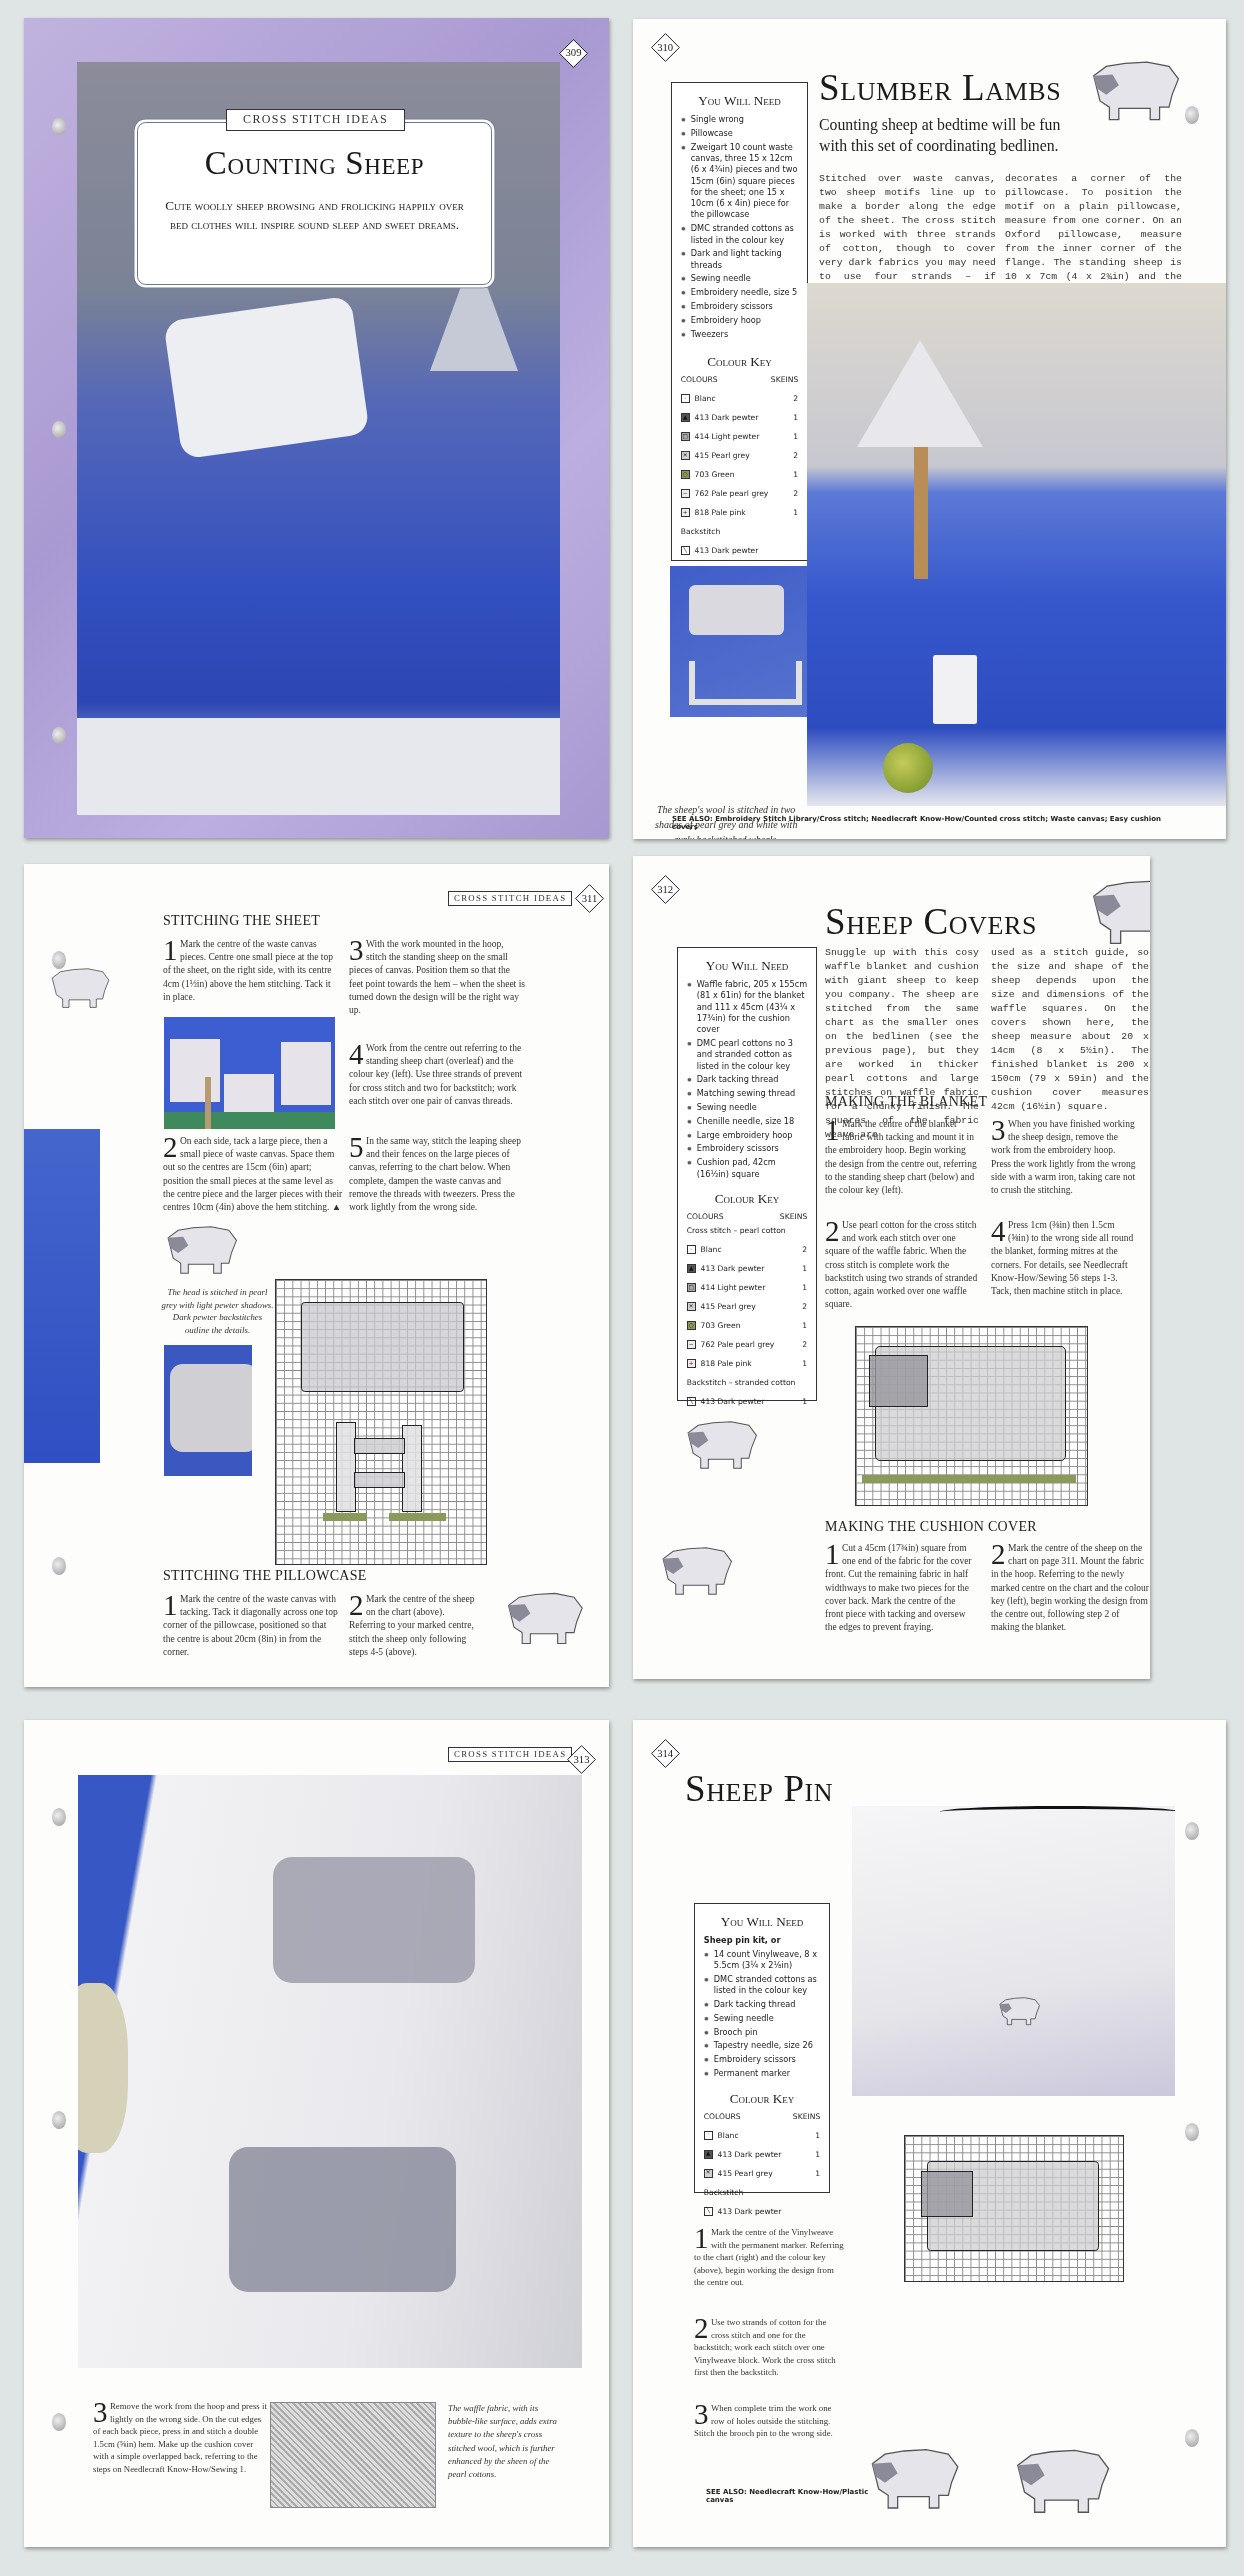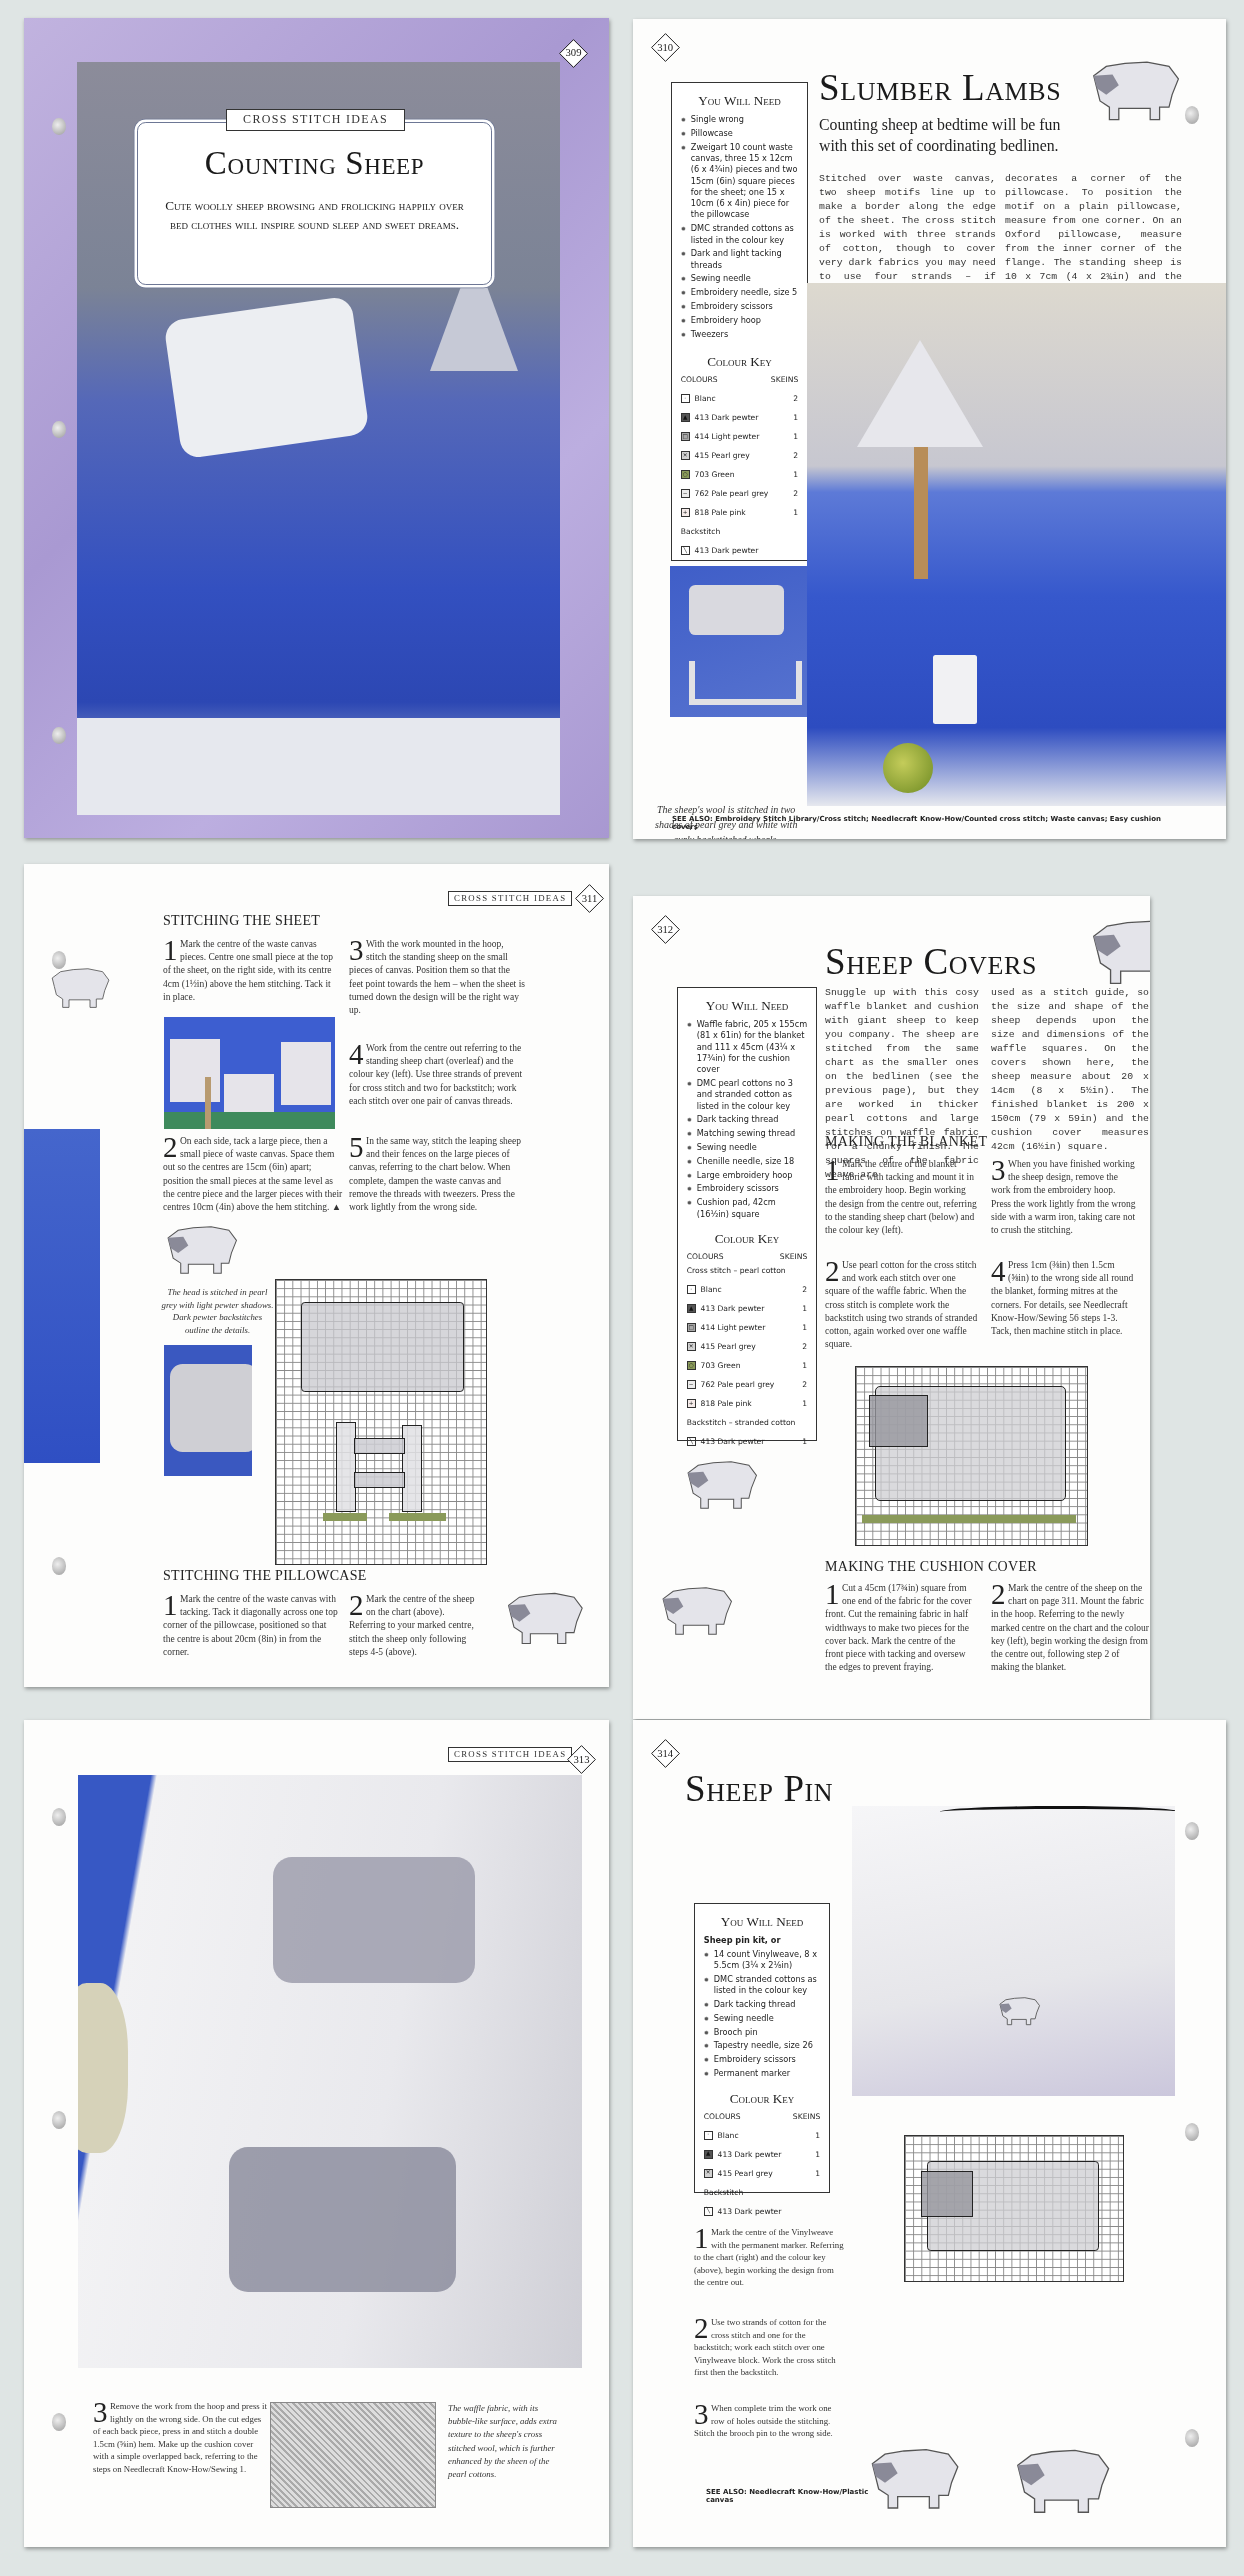--- a/index.html
+++ b/index.html
@@ -202,21 +202,21 @@
   </div>
   <div class="sub" style="left:139px;top:704px;">STITCHING THE PILLOWCASE</div>
   <div class="step" style="left:139px;top:729px;width:177px;"><span class="n">1</span><span>Mark the centre of the waste canvas with tacking. Tack it diagonally across one top corner of the pillowcase, positioned so that the centre is about 20cm (8in) in from the corner.</span></div>
   <div class="step" style="left:325px;top:729px;width:126px;"><span class="n">2</span><span>Mark the centre of the sheep on the chart (above). Referring to your marked centre, stitch the sheep only following steps 4-5 (above).</span></div>
   <svg class="sheep" style="left:479px;top:725px;" width="82" height="60" viewBox="0 0 150 110">
     <path d="M10 30 L30 15 L60 10 L95 8 L130 15 L145 35 L135 60 L130 80 L115 80 L115 100 L100 100 L100 82 L50 82 L50 100 L35 100 L35 80 L20 70 L15 50 Z" fill="#e4e4ea" stroke="#555" stroke-width="2"></path>
     <path d="M10 30 L40 28 L50 45 L30 60 L15 50 Z" fill="#8a8a98"></path>
   </svg>
 </div>
 
-<div class="page" style="left:633px;top:896px;width:517px;height:823px;">
+<div class="page" style="left:633px;top:856px;width:517px;height:823px;">
   <div class="hole" style="left:552px;top:93px;"></div>
   <div class="hole" style="left:552px;top:396px;"></div>
   <div class="hole" style="left:552px;top:699px;"></div>
   <div class="pnum" style="left:17.7px;top:19px;">
     <svg width="29" height="29" viewBox="0 0 46 46">
         <polygon points="23,1 45,23 23,45 1,23" fill="#fff" stroke="#111" stroke-width="1.5"></polygon>
       </svg>
     <span>312</span>
   </div>
   <div class="title" style="left:192px;top:44px;font-size:37px;">Sheep Covers</div>

